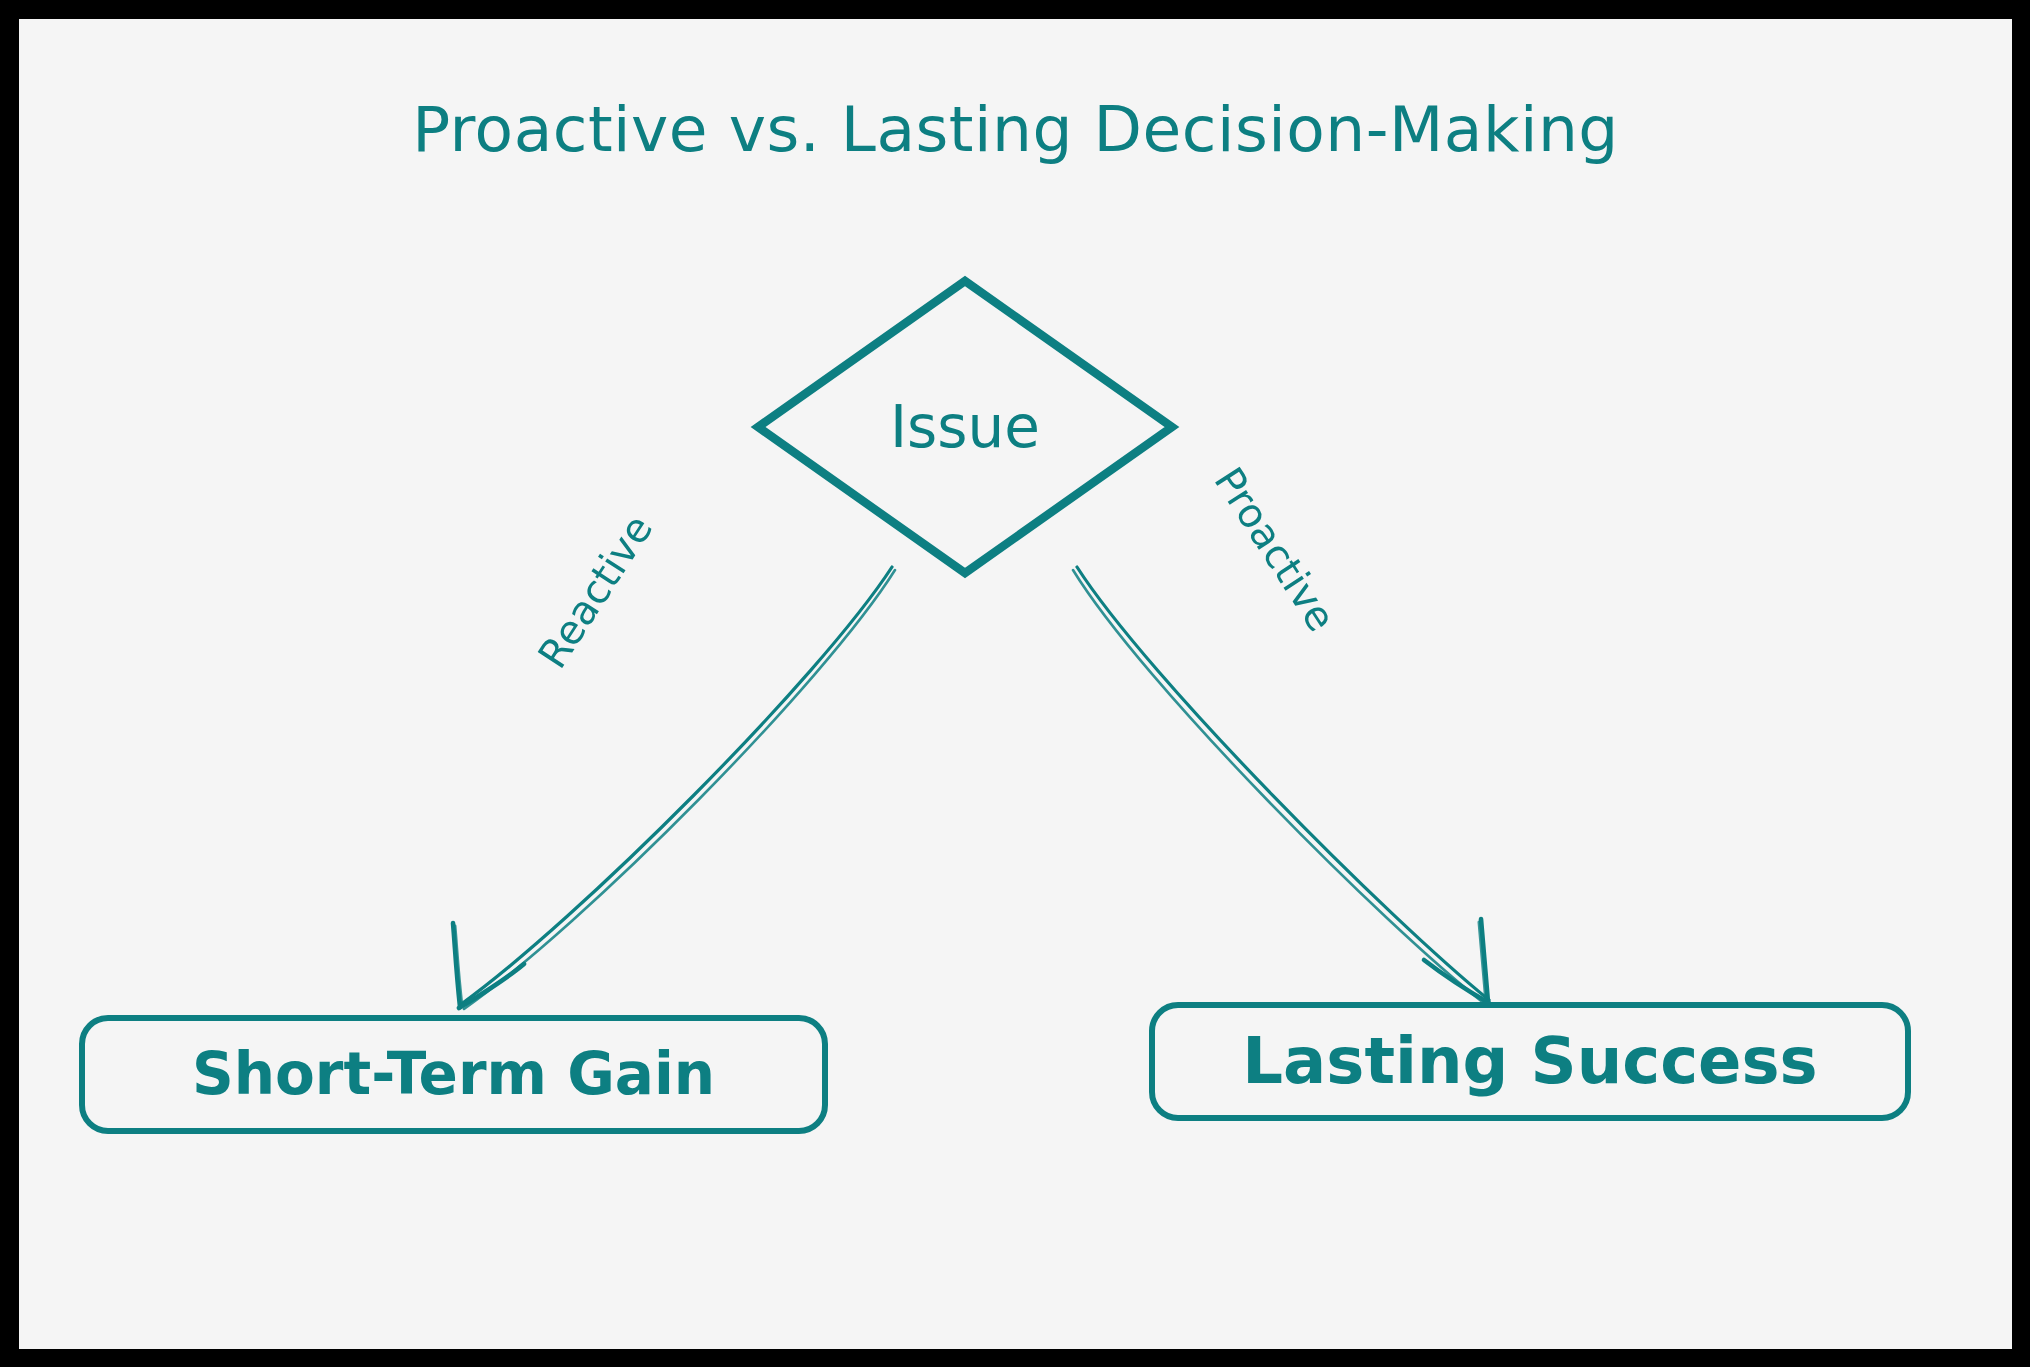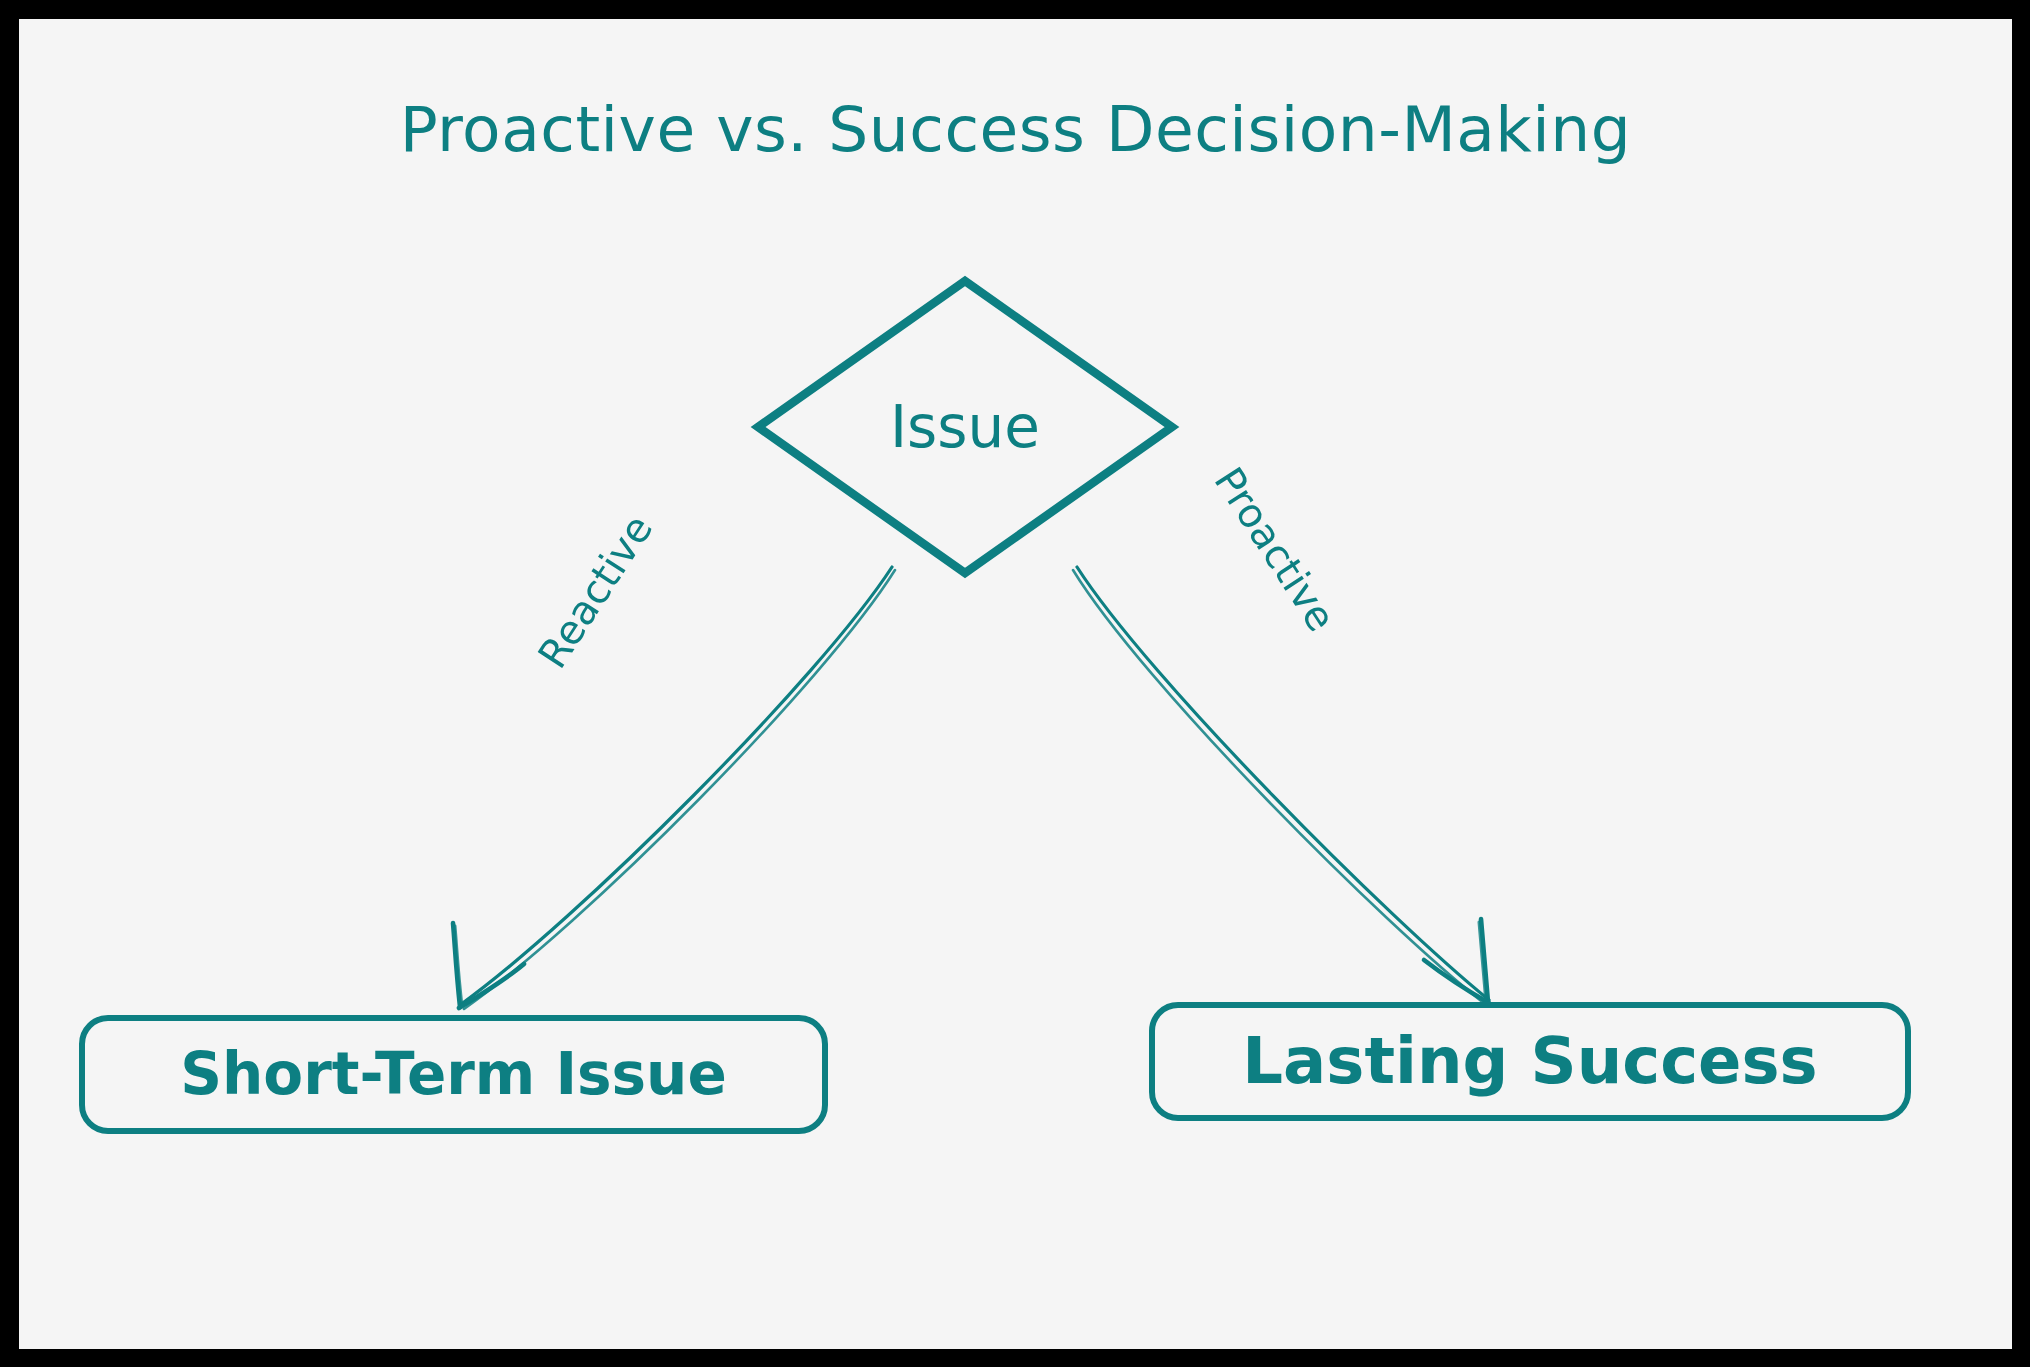--- a/index.html
+++ b/index.html
@@ -120,21 +120,21 @@
     transform-origin: left top;
   }
 </style>
 </head>
 <body>
 
 <div id="frame">
 
   <div id="canvas">
 
-    <div id="diagram-title">Proactive vs. Success Decision-Making</div>
+    <div id="diagram-title">Proactive vs. Lasting Decision-Making</div>
 
     <svg id="shapes" viewBox="0 0 1993 1330" xmlns="http://www.w3.org/2000/svg">
 
       <g>
 
         <path d="M 873 548 C 800 660 560 900 441 986" fill="none" stroke="#0d7f82" stroke-width="3.2" stroke-linecap="round"></path>
         <path d="M 876 551 C 805 664 566 905 445 990" fill="none" stroke="#0d7f82" stroke-width="2.6" stroke-linecap="round" opacity="0.85"></path>
 
         <path d="M 441 988 C 437 950 436 927 434 904" fill="none" stroke="#0d7f82" stroke-width="4.6" stroke-linecap="round"></path>
         <path d="M 443 987 C 439 952 438 930 436 907" fill="none" stroke="#0d7f82" stroke-width="3" stroke-linecap="round" opacity="0.8"></path>
@@ -157,21 +157,21 @@
         <rect x="63" y="999" width="743" height="113" rx="26" ry="26" fill="#f5f5f5" stroke="#0d7f82" stroke-width="6"></rect>
       </g>
 
       <g>
         <rect x="1133" y="986" width="756" height="113" rx="26" ry="26" fill="#f5f5f5" stroke="#0d7f82" stroke-width="6"></rect>
       </g>
     </svg>
 
     <div class="node-label" id="label-issue">Issue</div>
 
-    <div class="node-label" id="label-short-term-gain">Short-Term Issue</div>
+    <div class="node-label" id="label-short-term-gain">Short-Term Gain</div>
 
     <div class="node-label" id="label-lasting-success">Lasting Success</div>
 
     <div class="edge-label" id="edge-label-reactive">Reactive</div>
 
     <div class="edge-label" id="edge-label-proactive">Proactive</div>
 
   </div>
 </div>
 

